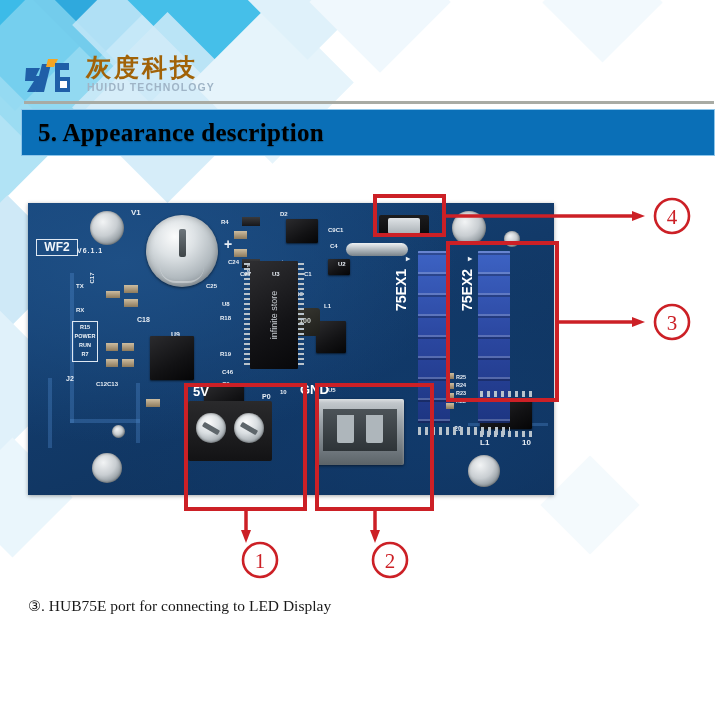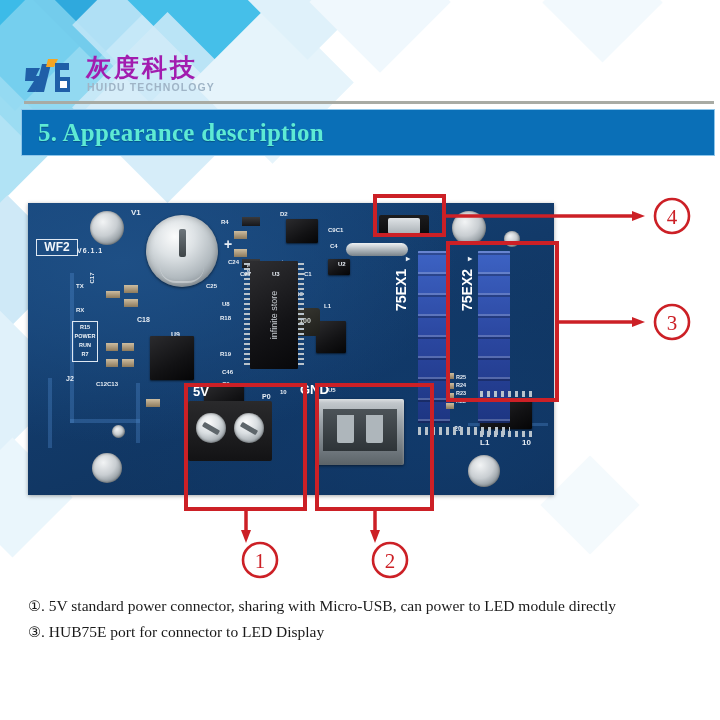--- a/index.html
+++ b/index.html
@@ -38,21 +38,21 @@
     position: absolute;
     left: 0; top: 4px;
     width: 56px; height: 40px;
   }
   #logo-cn {
     position: absolute;
     left: 62px; top: 1px;
     font-family: "DejaVu Sans", sans-serif;
     font-size: 25px;
     font-weight: bold;
-    color: #a21caf;
+    color: #a16207;
     letter-spacing: 3px;
     white-space: nowrap;
   }
   #logo-en {
     position: absolute;
     left: 63px; top: 31px;
     font-family: "Liberation Sans", sans-serif;
     font-size: 10.5px;
     font-weight: bold;
     color: #9fb4c6;
@@ -71,21 +71,21 @@
     position: absolute;
     left: 22px; top: 110px;
     width: 692px; height: 45px;
     background: #0a6fb7;
     box-shadow: 0 0 0 1px #8ec6ea;
   }
   #title-text {
     position: absolute;
     left: 16px; top: 50%;
     transform: translateY(-50%);
-    color: #5eead4;
+    color: #000000;
     font-family: "Liberation Serif", serif;
     font-weight: bold;
     font-size: 25px;
     letter-spacing: 0.3px;
     white-space: nowrap;
     text-shadow: 0 1px 1px rgba(0,0,0,0.25);
   }
 
   
   #photo-area {
@@ -516,20 +516,16 @@
 
   <rect x="375" y="196" width="69" height="39" fill="none" stroke="#cc2026" stroke-width="4"></rect>
   <line x1="444" y1="216" x2="633" y2="216" stroke="#cc2026" stroke-width="3.5"></line>
   <polygon points="645,216 632,211 632,221" fill="#cc2026"></polygon>
   <circle cx="672" cy="216" r="17" fill="none" stroke="#cc2026" stroke-width="2.6"></circle>
   <text x="672" y="224" text-anchor="middle" fill="#cc2026" font-family="Liberation Serif, serif" font-size="21">4</text>
 </svg>
 
 <div id="captions">
   <div class="caption-line">
-    <span class="cap-num">①</span><span>.</span>
-    <span>5V standard power connector, sharing with Micro-USB, can power to LED module directly</span>
-  </div>
-  <div class="caption-line">
     <span class="cap-num">③</span><span>.</span>
-    <span>HUB75E port for connector to LED Display</span>
+    <span>HUB75E port for connecting to LED Display</span>
   </div>
 </div>
 
 </body></html>

